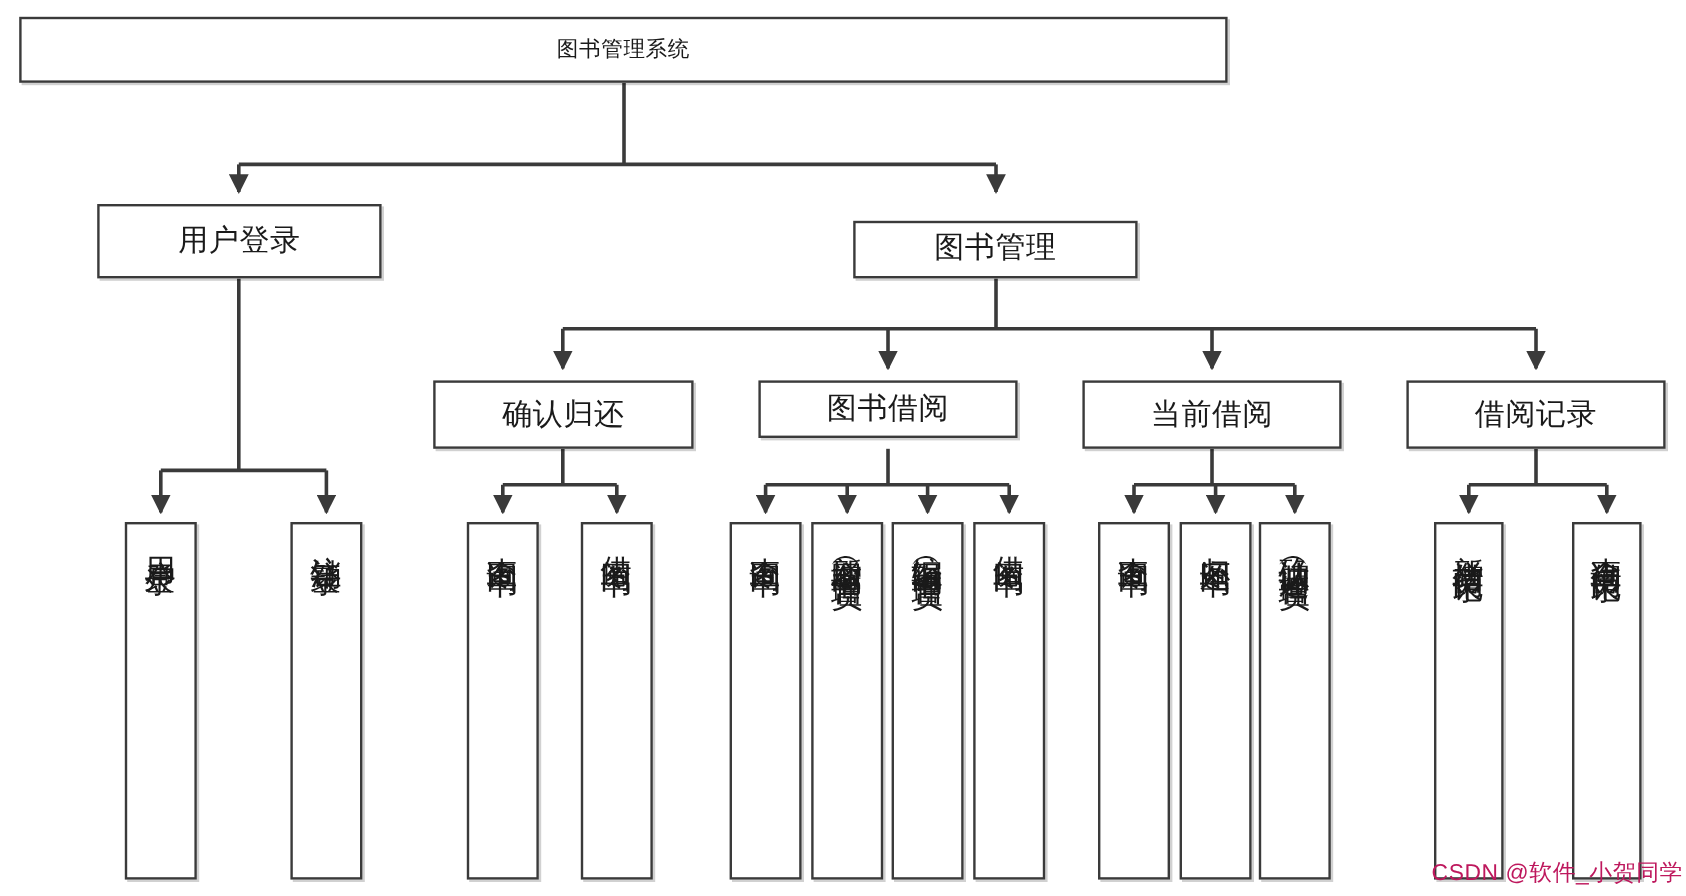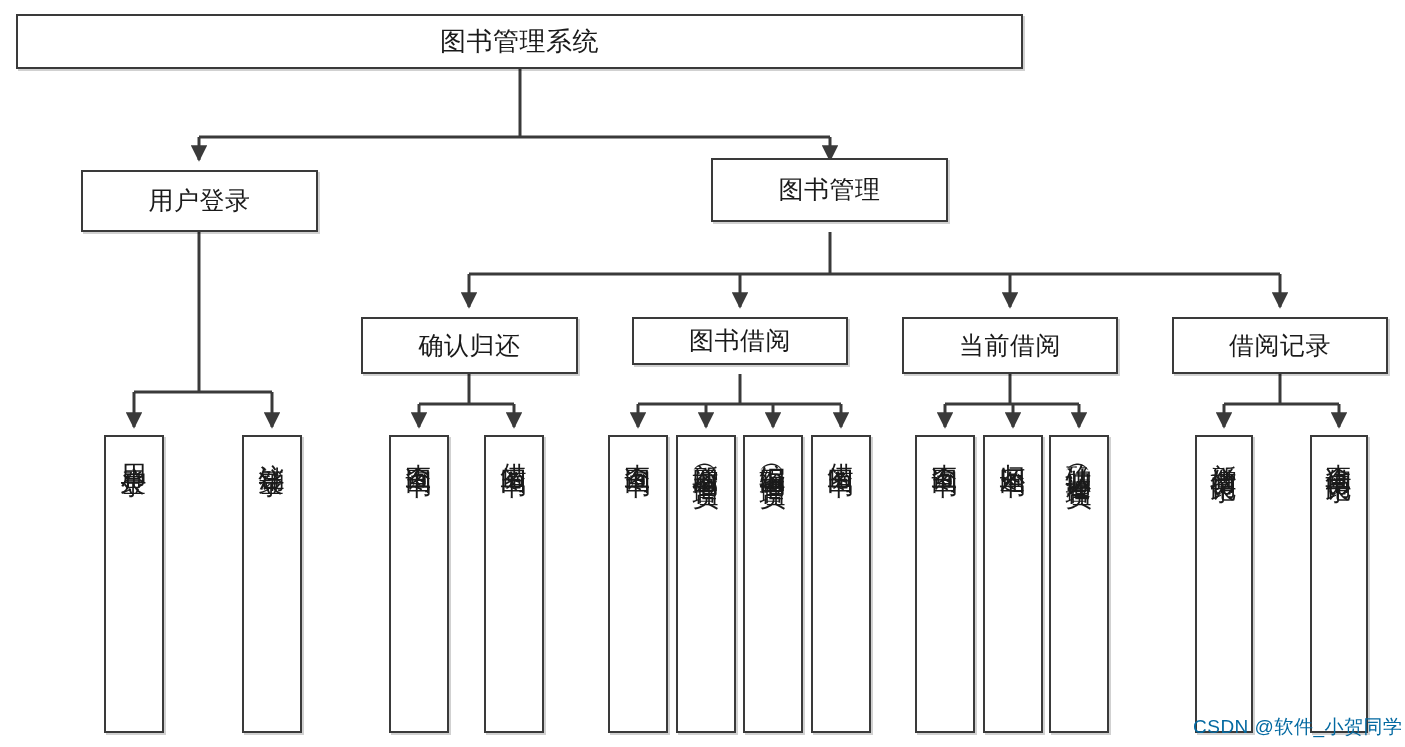--- a/index.html
+++ b/index.html
@@ -51,25 +51,25 @@
   }
   .node.vertical .label {
     writing-mode: vertical-rl;
     text-orientation: upright;
     font-size: 26px;
     letter-spacing: 3px;
     line-height: 1;
     margin: 0 auto;
   }
   .node.root .label {
-    font-size: 26px;
+    font-size: 18px;
   }
   .watermark {
     position: absolute;
-    color: #0369a1;
+    color: #be185d;
     font-size: 19px;
     white-space: nowrap;
     letter-spacing: 0.5px;
   }
 </style>
 </head>
 <body>
 
 <div id="canvas">
 
@@ -123,21 +123,21 @@
     </g>
   </svg>
 
   <div class="node horizontal root" style="left:16px; top:14px; width:1007px; height:55px;">
     <span class="label">图书管理系统</span>
   </div>
 
   <div class="node horizontal" style="left:81px; top:170px; width:237px; height:62px;">
     <span class="label">用户登录</span>
   </div>
-  <div class="node horizontal" style="left:711px; top:158px; width:237px; height:64px;">
+  <div class="node horizontal" style="left:711px; top:184px; width:237px; height:48px;font-family:Liberation Mono, monospace;">
     <span class="label">图书管理</span>
   </div>
 
   <div class="node horizontal" style="left:361px; top:317px; width:217px; height:57px;">
     <span class="label">确认归还</span>
   </div>
   <div class="node horizontal" style="left:632px; top:317px; width:216px; height:48px;">
     <span class="label">图书借阅</span>
   </div>
   <div class="node horizontal" style="left:1172px; top:317px; width:216px; height:57px;">

